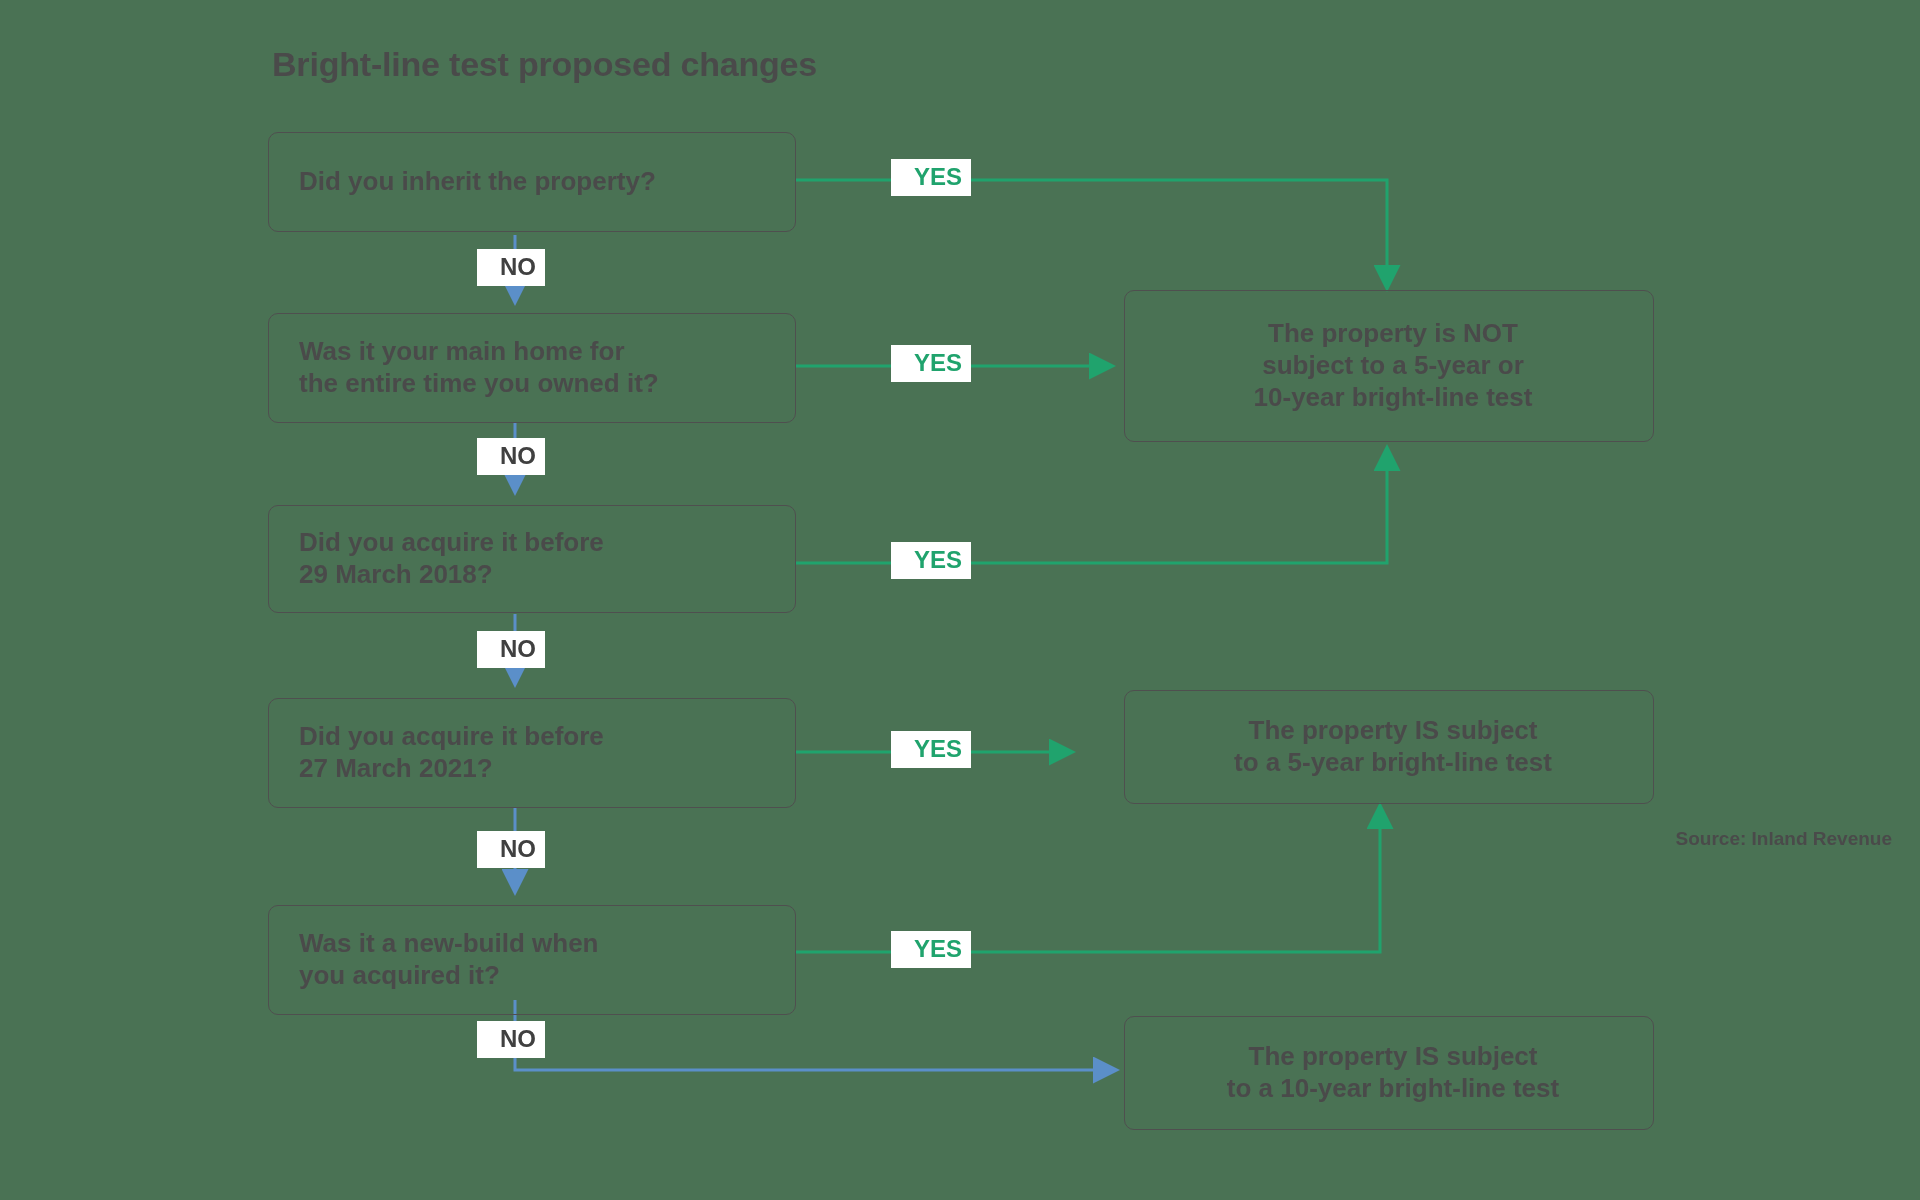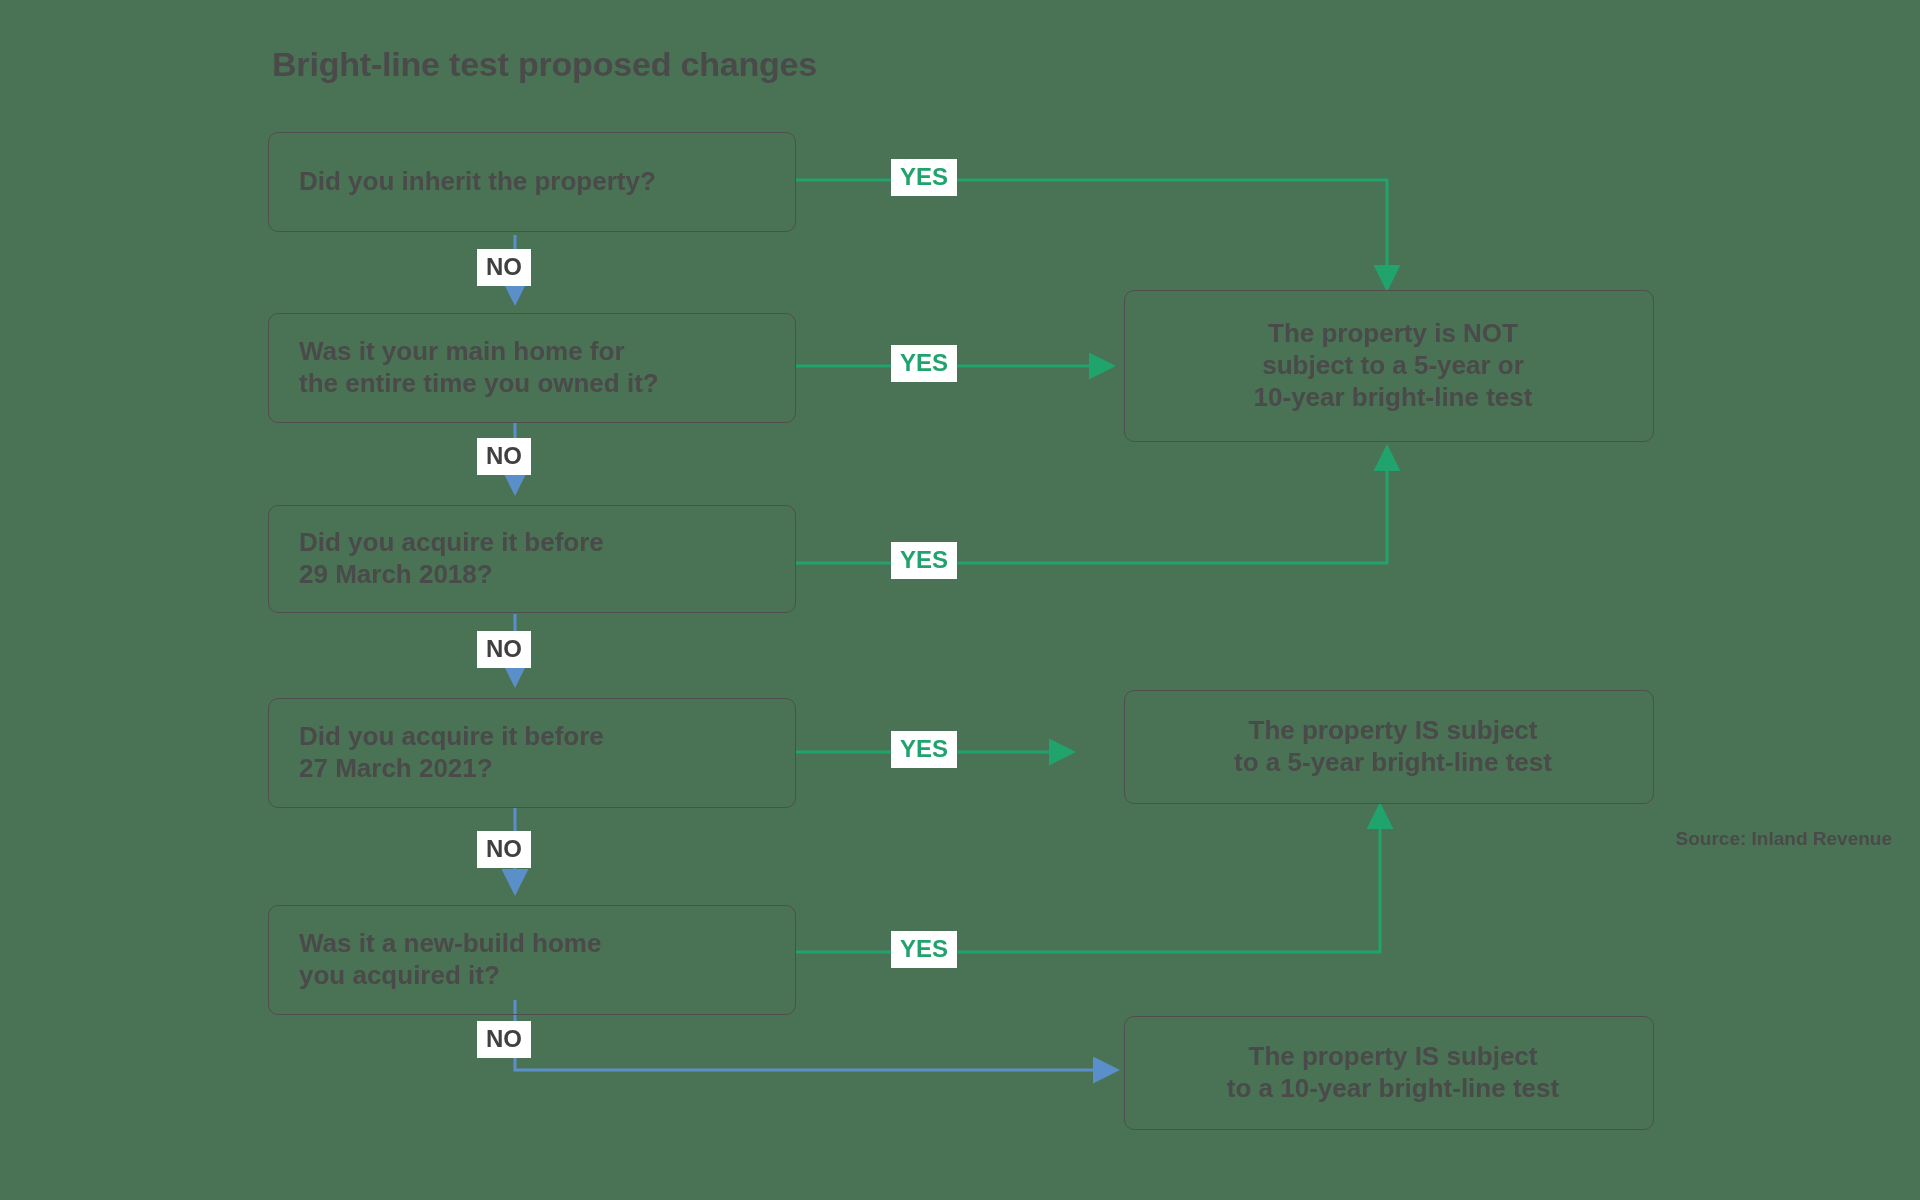--- a/index.html
+++ b/index.html
@@ -53,21 +53,21 @@
   .result{justify-content:center;text-align:center;padding-left:8px;}
   .result .txt{padding:0 18px;}
 
   
   .edgelabel{
     position:absolute;
     background:#ffffff;
     font-size:24px;
     font-weight:bold;
     line-height:1;
-    padding:6px 9px 7px 9px;
+    padding:6px 9px 7px 23px;
     white-space:nowrap;
     z-index:5;
   }
   .lbl-yes{color:#20a36d;}
   .lbl-no{color:#404040;}
 
   
   #wires{position:absolute;left:0;top:0;width:1920px;height:1200px;}
 </style>
 </head>
@@ -121,21 +121,21 @@
     <span class="txt">Did you acquire it before
 29 March 2018?</span>
   </div>
 
   <div class="node question" style="left:268px; top:698px; width:528px; height:110px;">
     <span class="txt">Did you acquire it before
 27 March 2021?</span>
   </div>
 
   <div class="node question" style="left:268px; top:905px; width:528px; height:110px;">
-    <span class="txt">Was it a new-build home
+    <span class="txt">Was it a new-build when
 you acquired it?</span>
   </div>
 
   <div class="node result" style="left:1124px; top:290px; width:530px; height:152px;">
     <span class="txt">The property is NOT
 subject to a 5-year or
 10-year bright-line test</span>
   </div>
 
   <div class="node result" style="left:1124px; top:690px; width:530px; height:114px;">

